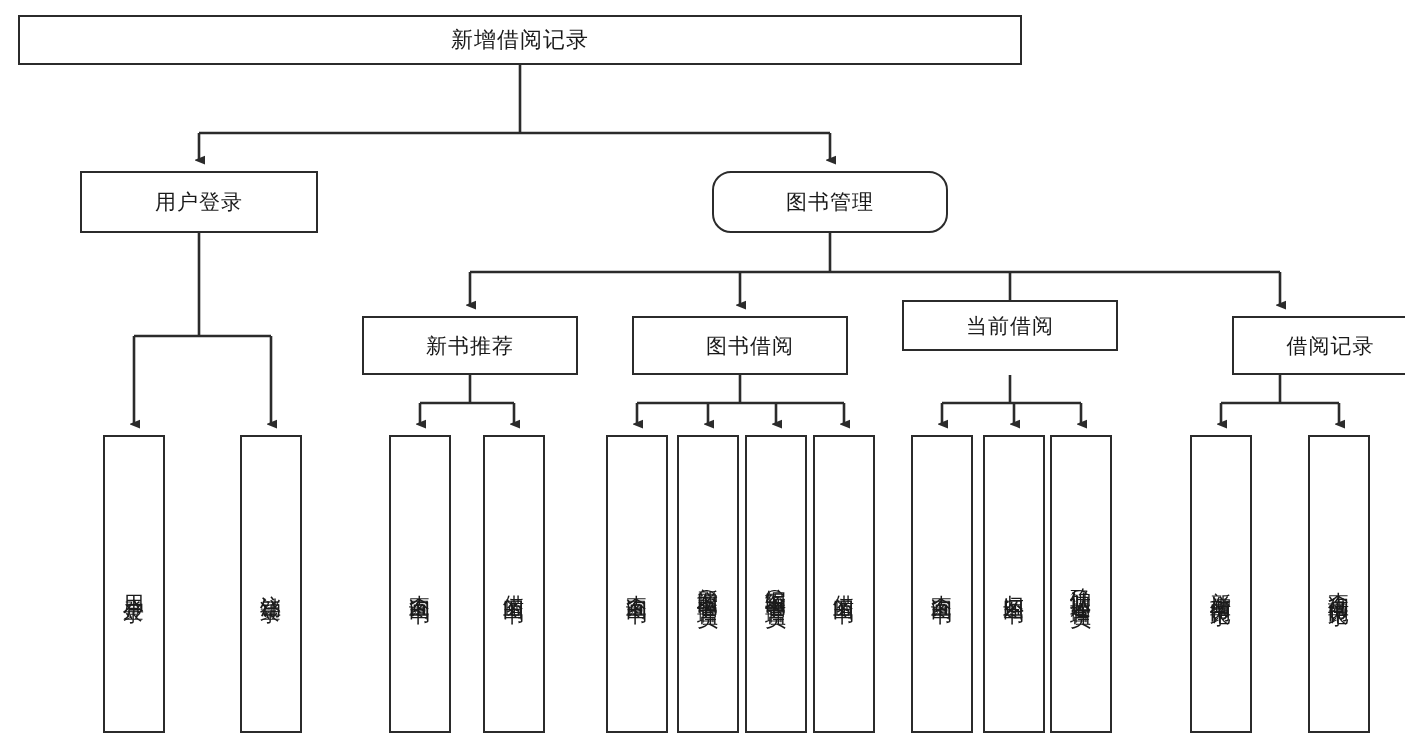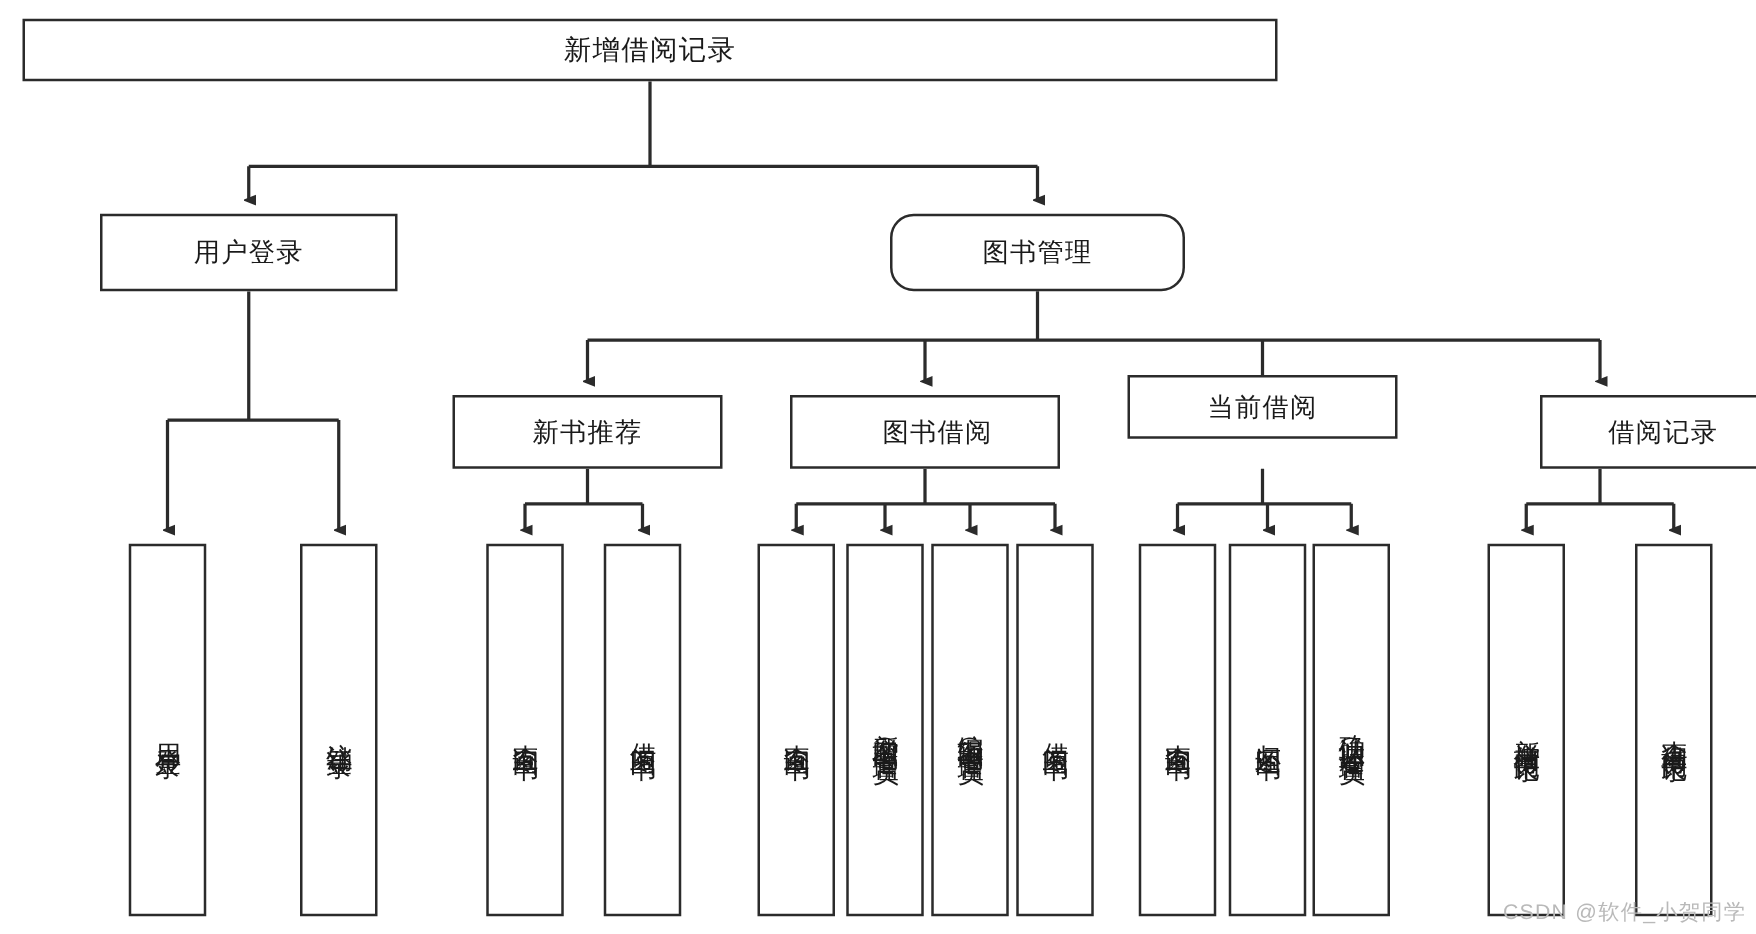--- a/index.html
+++ b/index.html
@@ -176,14 +176,13 @@
   <div class="node leaf" style="left: 1050px; top: 435px; width: 62px; height: 298px;">
     <span class="vlabel">确认归还（管理员）</span>
   </div>
   <div class="node leaf" style="left: 1190px; top: 435px; width: 62px; height: 298px;">
     <span class="vlabel">新增借阅记录</span>
   </div>
   <div class="node leaf" style="left: 1308px; top: 435px; width: 62px; height: 298px;">
     <span class="vlabel">查询借阅记录</span>
   </div>
 
-  <div id="watermark">CSDN @软件_小贺同学</div>
 </div>
 
 </body></html>

